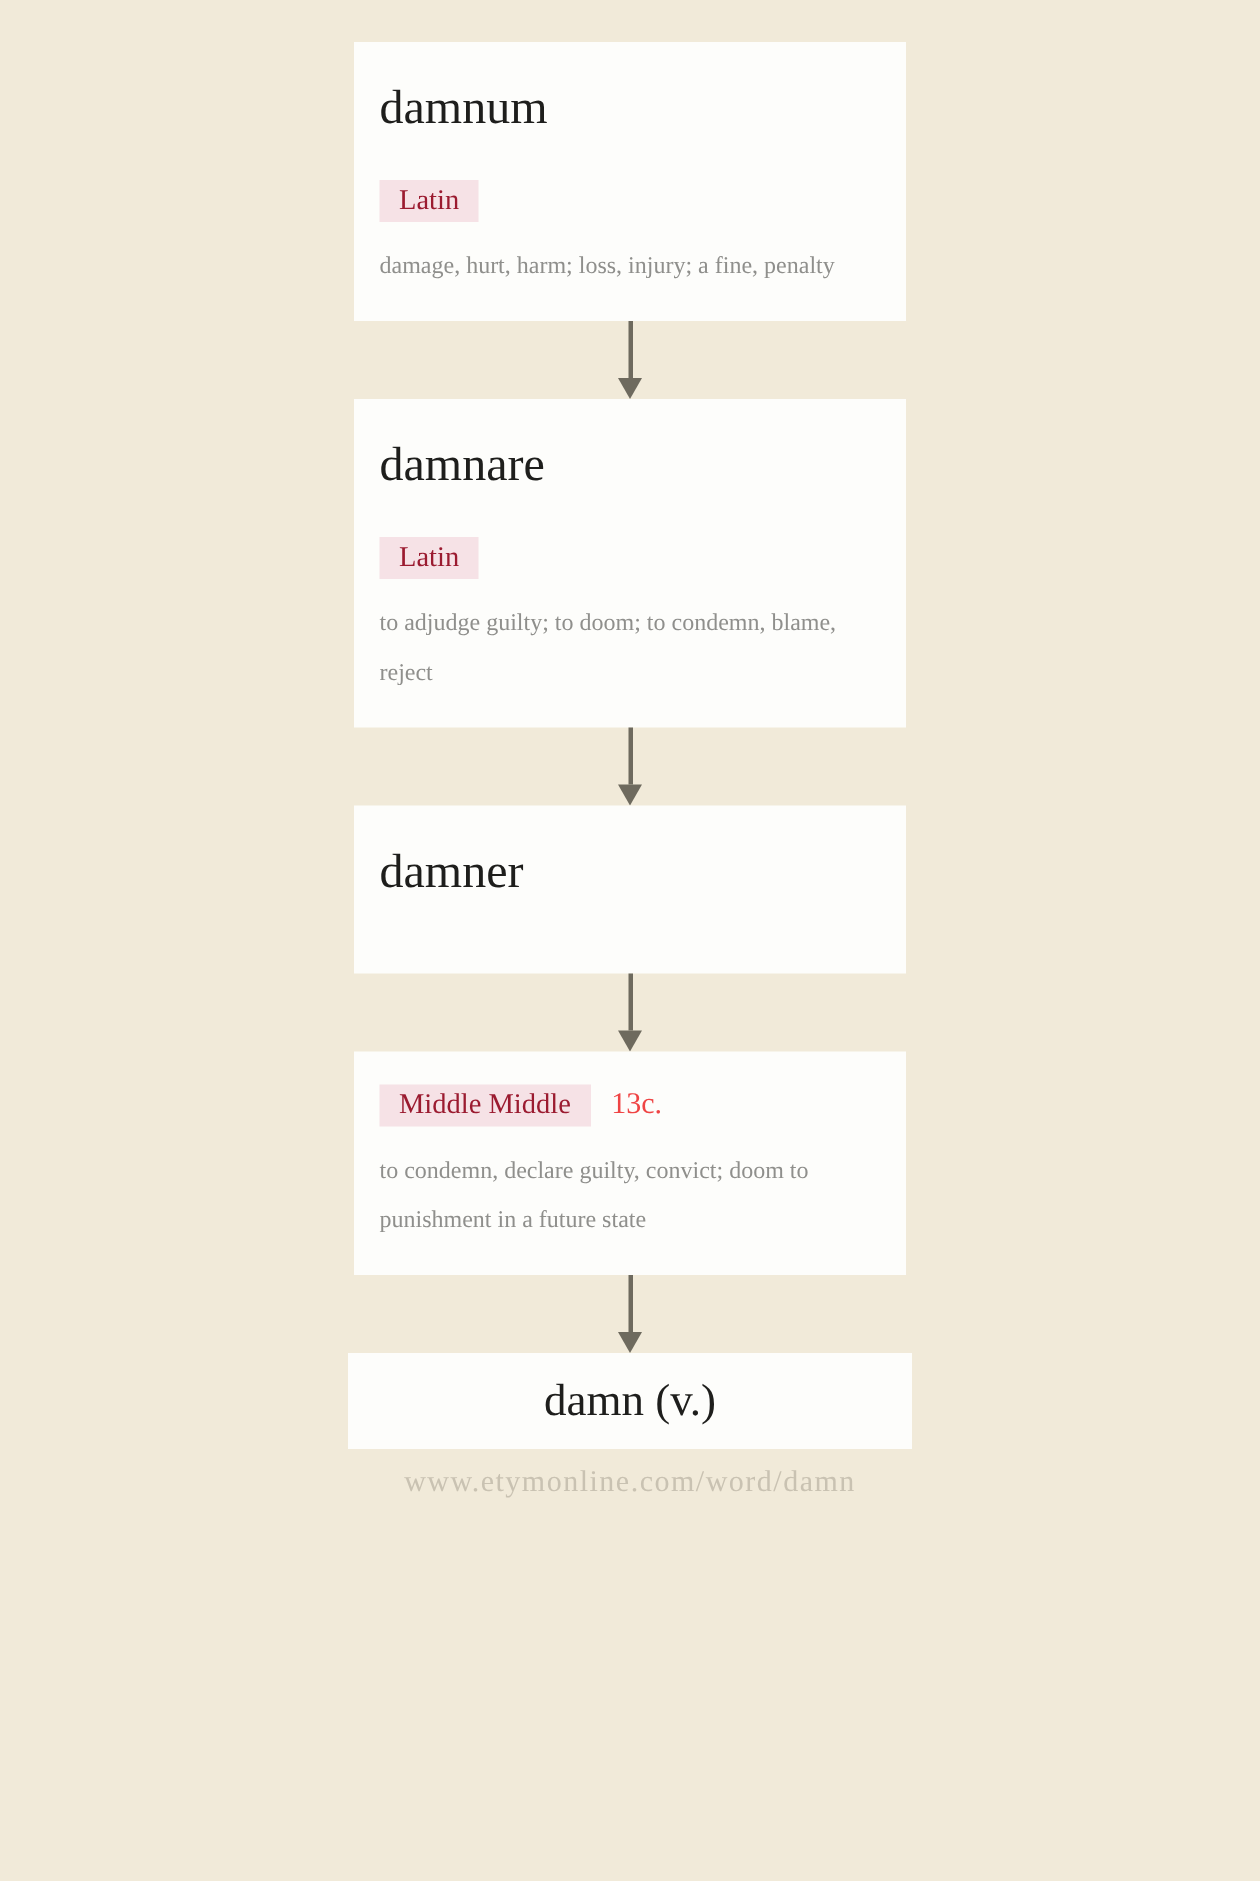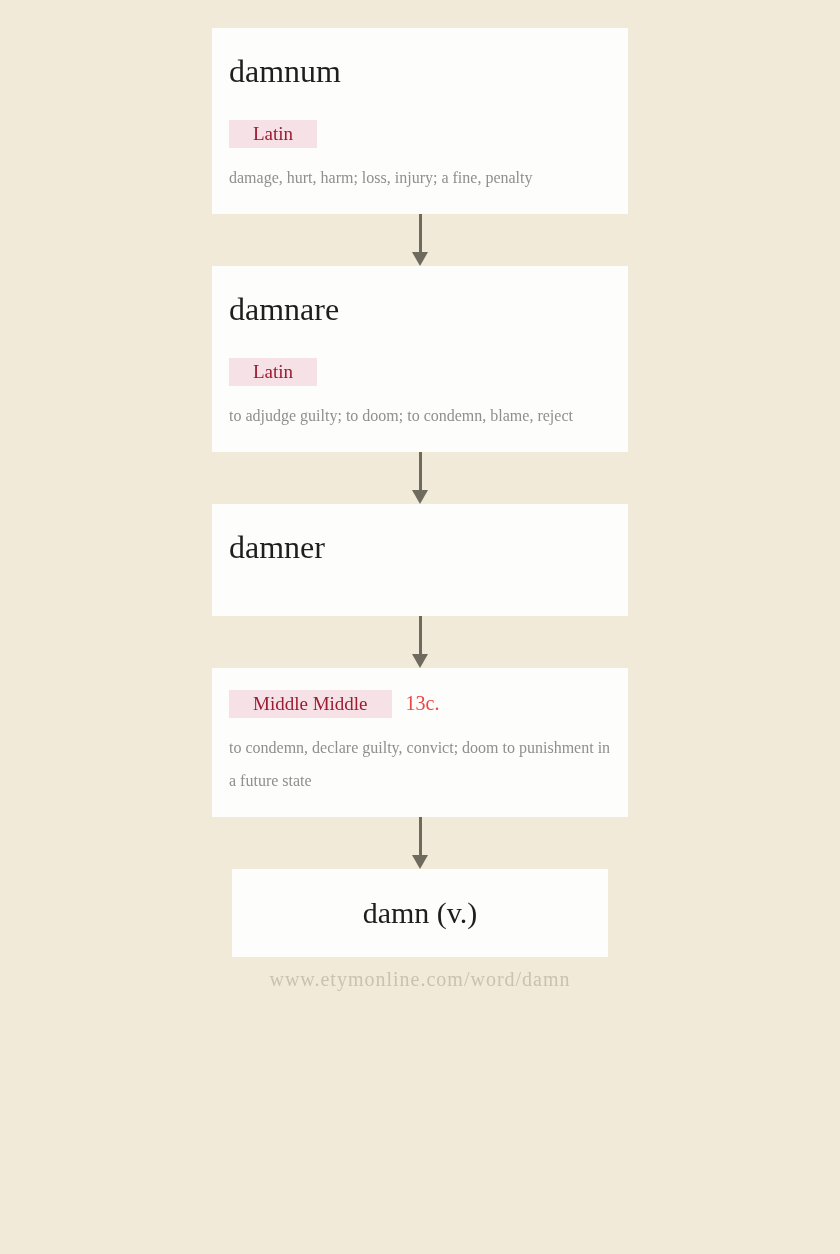--- a/index.html
+++ b/index.html
@@ -13,21 +13,21 @@
     font-family: "Liberation Serif", "DejaVu Serif", serif;
     overflow: hidden;
   }
   .chain {
     padding-top: 28px;
     display: flex;
     flex-direction: column;
     align-items: center;
   }
   .card {
-    width: 416px;
+    width: 368px;
     box-sizing: border-box;
     background: #fdfdfb;
     padding: 22px 17px 20px 17px;
   }
   .word-title {
     margin: 0 0 28px 0;
     font-size: 32px;
     line-height: 42px;
     font-weight: 400;
     color: #1e1e1c;
@@ -36,21 +36,21 @@
     display: flex;
     align-items: baseline;
     margin: 0 0 13px 0;
   }
   .badge {
     display: inline-block;
     background: #f6e2e6;
     color: #9b1b30;
     font-size: 19px;
     line-height: 28px;
-    padding: 0 24px;
+    padding: 0 13px;
   }
   .date {
     margin-left: 14px;
     font-size: 20px;
     color: #ef4444;
   }
   .definition {
     margin: 0;
     font-size: 16px;
     line-height: 33px;
@@ -69,21 +69,21 @@
   }
   .arrow .head {
     width: 0;
     height: 0;
     border-left: 8px solid transparent;
     border-right: 8px solid transparent;
     border-top: 14px solid #6e6a5e;
   }
   .final-card {
     width: 376px;
-    height: 88px;
+    height: 64px;
     background: #fdfdfb;
     display: flex;
     align-items: center;
     justify-content: center;
   }
   .final-title {
     font-size: 30px;
     color: #1e1e1c;
   }
   .footer {

